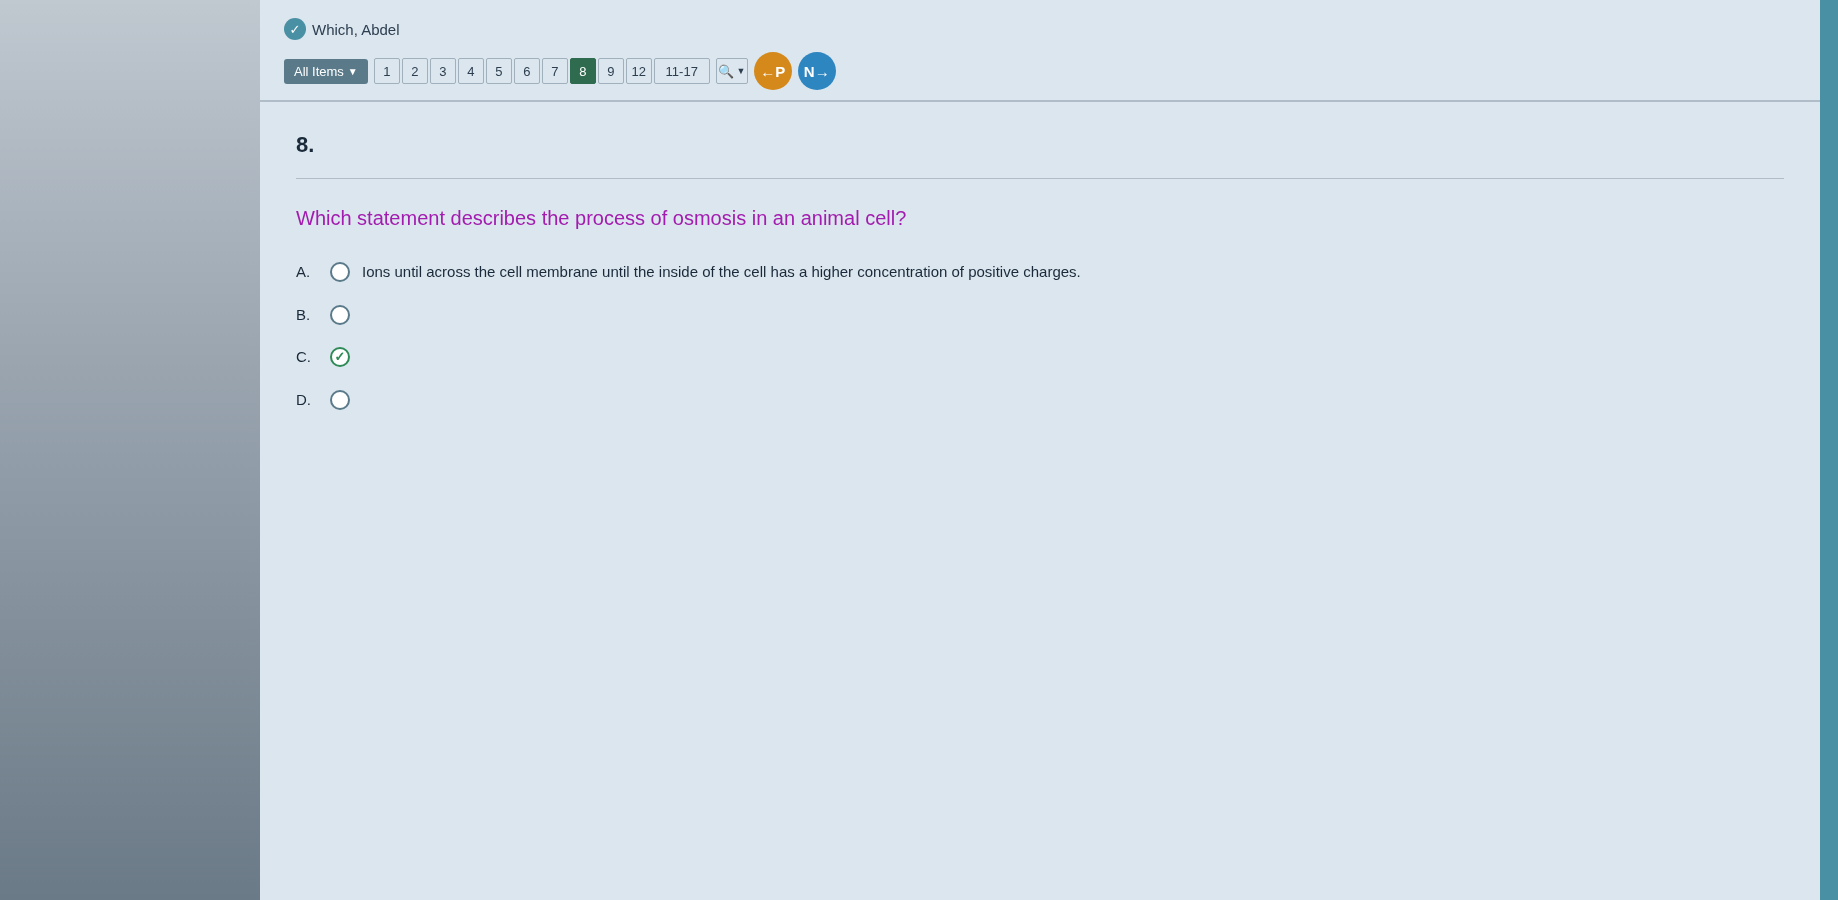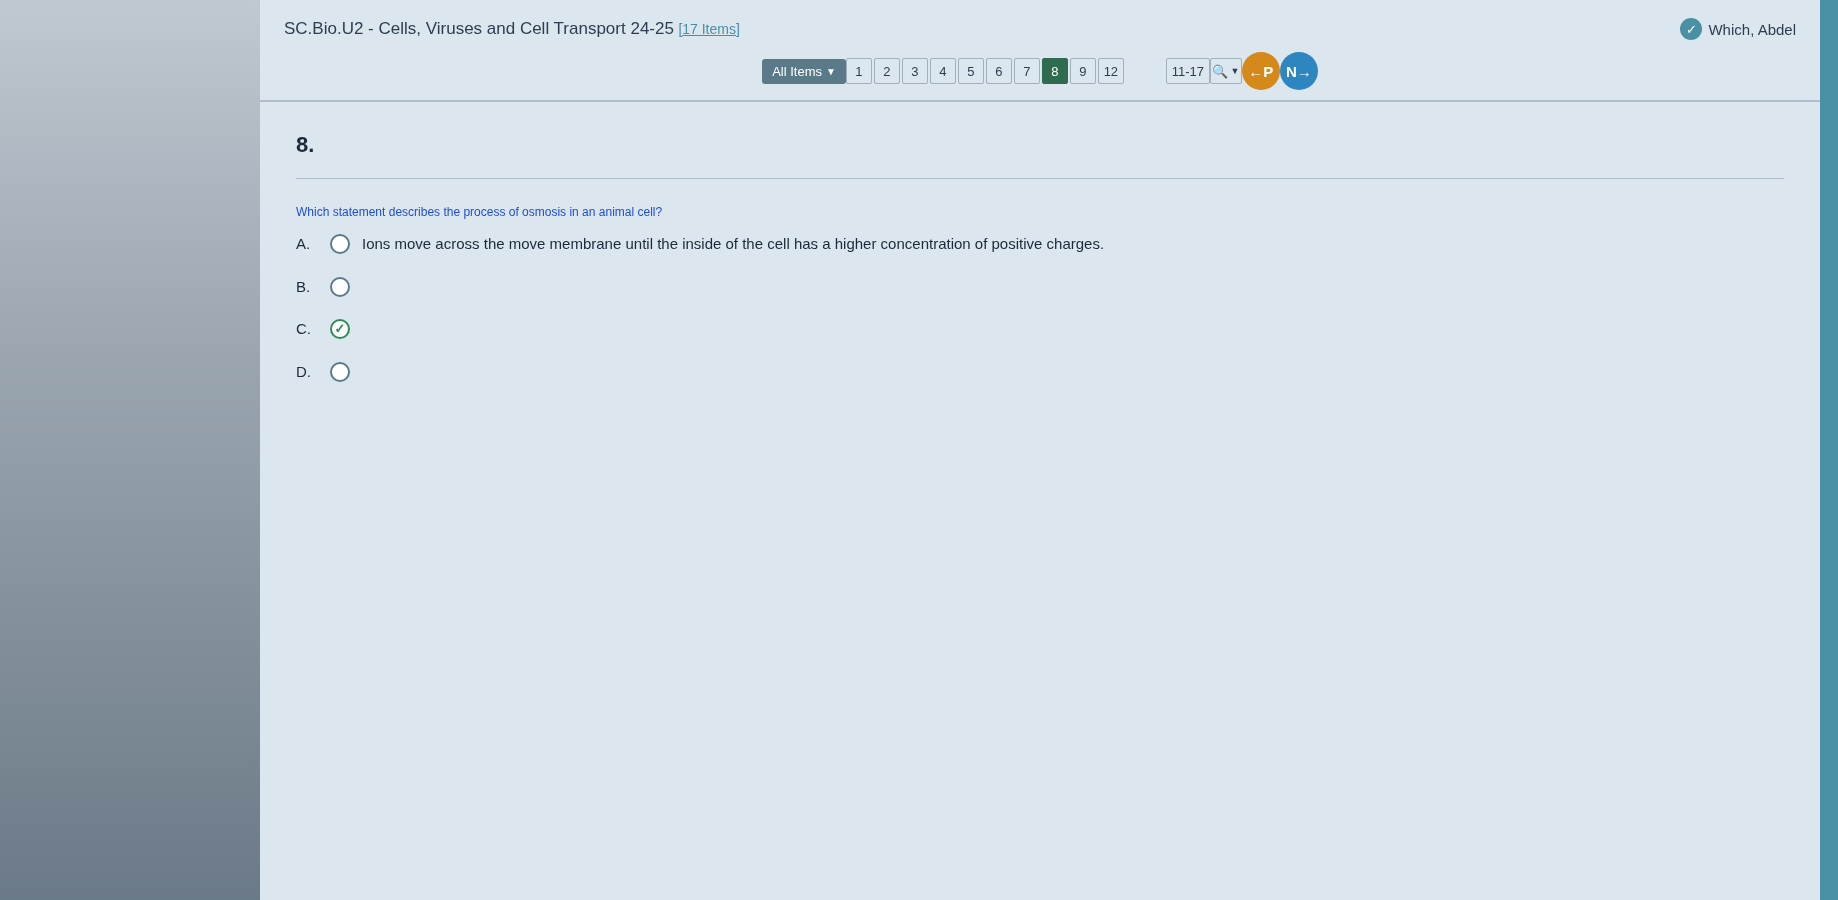--- a/index.html
+++ b/index.html
@@ -70,22 +70,22 @@
       display: flex;
       align-items: center;
       justify-content: center;
       color: white;
       font-size: 13px;
     }
 
     .nav-bar {
       display: flex;
       align-items: center;
+      gap: 6px;
       flex-wrap: nowrap;
-      justify-content: center;
     }
 
     .all-items-dropdown {
       background: #5a7a8a;
       color: white;
       border: none;
       padding: 5px 10px;
       border-radius: 3px;
       font-size: 13px;
       cursor: pointer;
@@ -118,22 +118,21 @@
       border-radius: 2px;
     }
 
     .page-btn.active {
       background: #2e6b4f;
       color: white;
       border-color: #2e6b4f;
     }
 
     .page-btn.range {
-      width: 44px;
-      margin-left: 40px;
+      width: 56px;
     }
 
     .search-btn {
       width: 32px;
       height: 26px;
       border: 1px solid #a0b0bc;
       background: #dce6ee;
       color: #2c3e50;
       font-size: 13px;
       cursor: pointer;
@@ -188,23 +187,23 @@
       margin-bottom: 20px;
     }
 
     .question-divider {
       border: none;
       border-top: 1px solid #b0bcc8;
       margin-bottom: 24px;
     }
 
     .question-text {
-      font-size: 12px;
-      color: #1d4ed8;
-      margin-bottom: 12px;
+      font-size: 20px;
+      color: #a21caf;
+      margin-bottom: 28px;
       line-height: 1.5;
     }
 
     .choices {
       display: flex;
       flex-direction: column;
       gap: 20px;
     }
 
     .choice {
@@ -259,24 +258,20 @@
   </style>
 </head>
 <body>
 
 <div class="left-sidebar"></div>
 
 <div class="main-content">
 
   <div class="header">
     <div class="header-top">
-      <div>
-        <span class="title-text">SC.Bio.U2 - Cells, Viruses and Cell Transport 24-25</span>
-        <span class="items-count">[17 Items]</span>
-      </div>
       <div class="user-badge">
         <div class="user-check-icon">✓</div>
         <span>Which, Abdel</span>
       </div>
     </div>
 
     <div class="nav-bar">
       <button class="all-items-dropdown">
         <span>All Items</span>
         <span class="arrow">▼</span>
@@ -314,21 +309,21 @@
   <div class="question-area">
     <div class="question-number">8.</div>
     <hr class="question-divider">
     <div class="question-text">Which statement describes the process of osmosis in an animal cell?</div>
 
     <div class="choices">
 
       <div class="choice">
         <span class="choice-label">A.</span>
         <div class="radio-circle"></div>
-        <span>Ions move across the move membrane until the inside of the cell has a higher concentration of positive charges.</span>
+        <span>Ions until across the cell membrane until the inside of the cell has a higher concentration of positive charges.</span>
       </div>
 
       <div class="choice">
         <span class="choice-label">B.</span>
         <div class="radio-circle"></div>
       </div>
 
       <div class="choice">
         <span class="choice-label">C.</span>
         <div class="radio-circle checked"></div>

